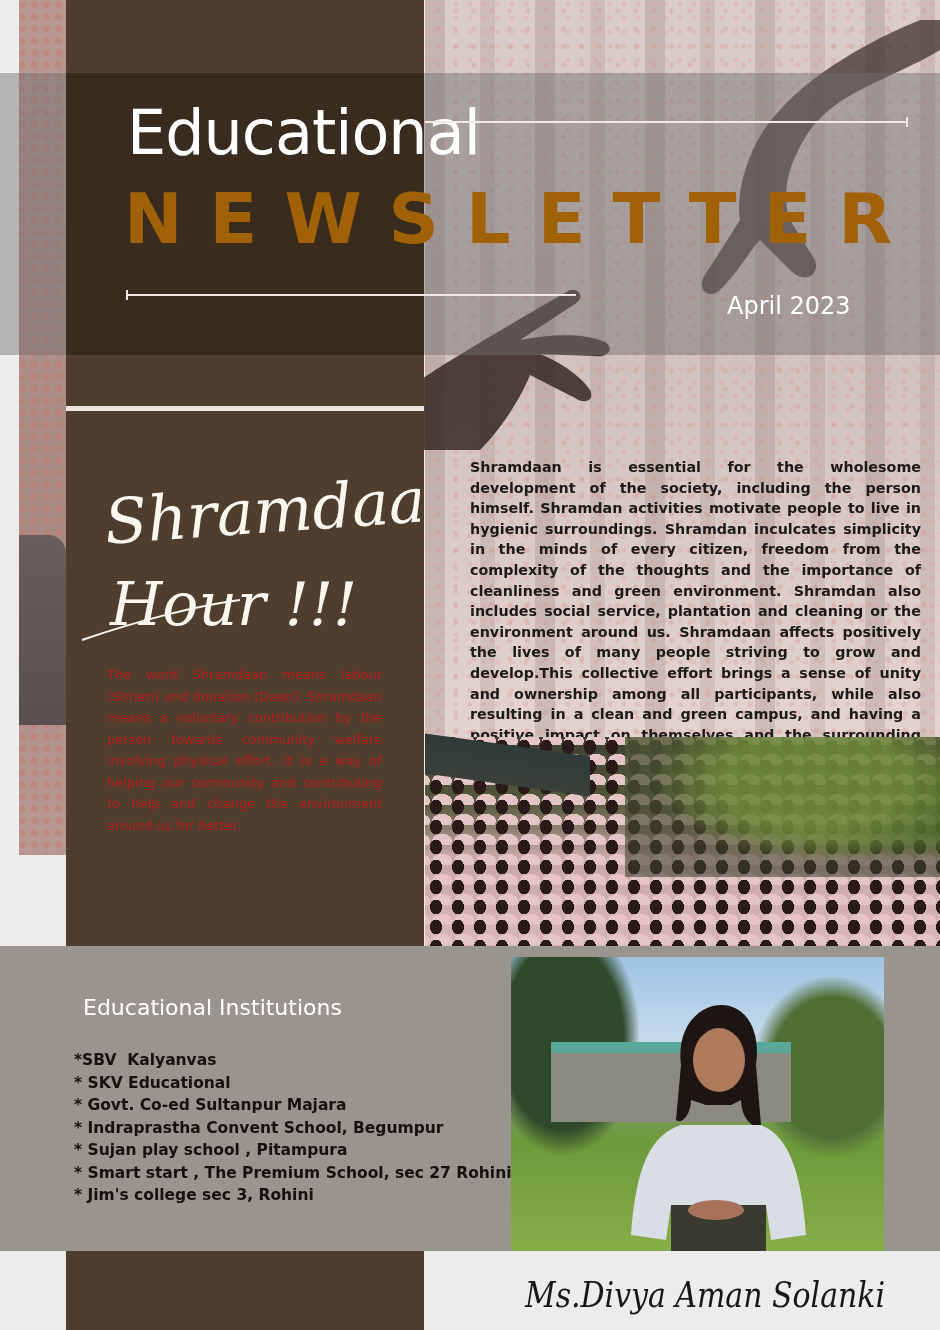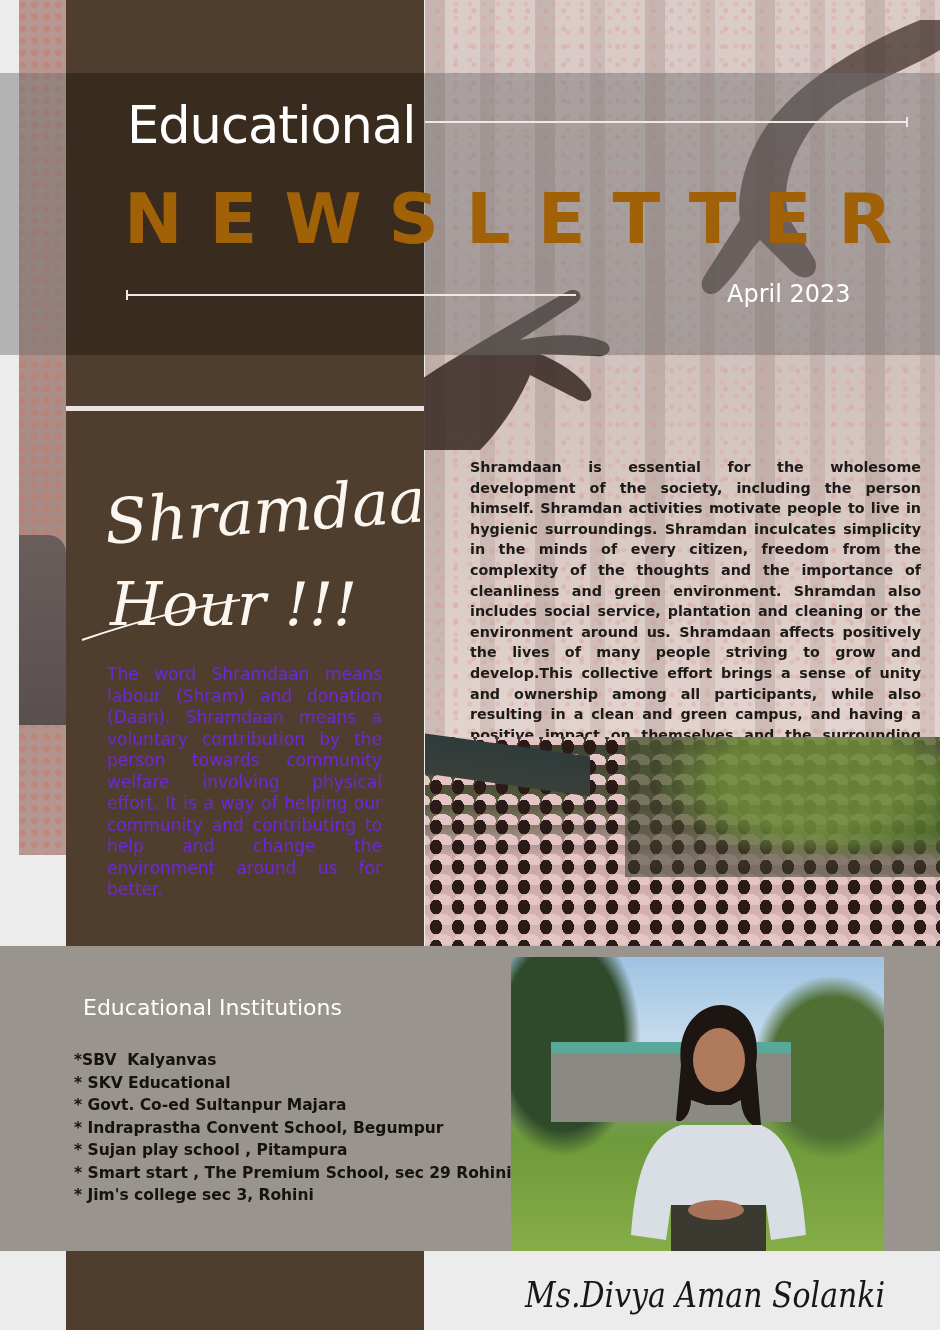--- a/index.html
+++ b/index.html
@@ -54,21 +54,21 @@
     left: 0; top: 73px; width: 940px; height: 282px;
     background: rgba(110,110,110,0.45);
   }
   .header-band-dark {
     left: 66px; top: 73px; width: 358px; height: 282px;
     background: #3a2b1f;
   }
 
   .title-educational {
     left: 127px; top: 96px;
-    color: #fff; font-size: 51px; font-weight: 400;
+    color: #fff; font-size: 62px; font-weight: 400;
     font-family: "DejaVu Sans", sans-serif; letter-spacing: -1px;
   }
   .title-newsletter {
     left: 124px; top: 178px;
     color: #a16207; font-size: 70px; font-weight: 700;
     letter-spacing: 27px;
     font-family: "DejaVu Sans", sans-serif;
   }
   .rule-top {
     left: 425px; top: 121px; width: 483px; height: 2px; background: #f1e8e4;
@@ -76,35 +76,35 @@
   .rule-top::after {
     content: ""; position: absolute; right: 0; top: -4px; width: 2px; height: 10px; background: #f1e8e4;
   }
   .rule-bottom {
     left: 126px; top: 294px; width: 450px; height: 2px; background: #f1e8e4;
   }
   .rule-bottom::before {
     content: ""; position: absolute; left: 0; top: -4px; width: 2px; height: 10px; background: #f1e8e4;
   }
   .date-label {
-    left: 727px; top: 280px; color: #fff; font-size: 24px;
+    left: 727px; top: 292px; color: #fff; font-size: 24px;
   }
 
   .divider-line {
     left: 66px; top: 406px; width: 358px; height: 5px; background: #ece4e0;
   }
 
   
   .script-title {
     left: 80px; top: 440px; width: 340px; height: 220px;
   }
 
   .left-paragraph {
     left: 107px; top: 664px; width: 275px;
-    color: #6d28d9; font-size: 17px; line-height: 21.5px; text-align: justify;
+    color: #b91c1c; font-size: 13px; line-height: 21.5px; text-align: justify;
   }
 
   .right-paragraph {
     left: 470px; top: 457px; width: 451px;
     color: #1e1a18; font-size: 14.3px; line-height: 20.6px;
     font-weight: 700; text-align: justify;
   }
 
   
   .crowd-photo {
@@ -198,21 +198,21 @@
 <div class="abs crowd-roof"></div>
 
 <div class="abs gray-band"></div>
 <div class="abs inst-heading">Educational Institutions</div>
 <ul class="abs inst-list">
   <li style="white-space:pre">*SBV  Kalyanvas</li>
   <li>* SKV Educational</li>
   <li>* Govt. Co-ed Sultanpur Majara</li>
   <li>* Indraprastha Convent School, Begumpur</li>
   <li>* Sujan play school , Pitampura</li>
-  <li>* Smart start , The Premium School, sec 29 Rohini</li>
+  <li>* Smart start , The Premium School, sec 27 Rohini</li>
   <li>* Jim's college sec 3, Rohini</li>
 </ul>
 
 <div class="abs portrait">
   <div class="tree-l"></div>
   <div class="tree-r"></div>
   <div class="building"></div>
   <svg class="person" viewBox="0 0 190 250">
     <path d="M60 60 C55 20 80 0 100 0 C125 0 140 25 135 60 L140 120 C130 125 120 110 120 95 L110 100 L85 100 L70 95 C70 110 60 120 55 115 Z" fill="#1c1512"></path>
     <ellipse cx="98" cy="55" rx="26" ry="32" fill="#b07a5c"></ellipse>

